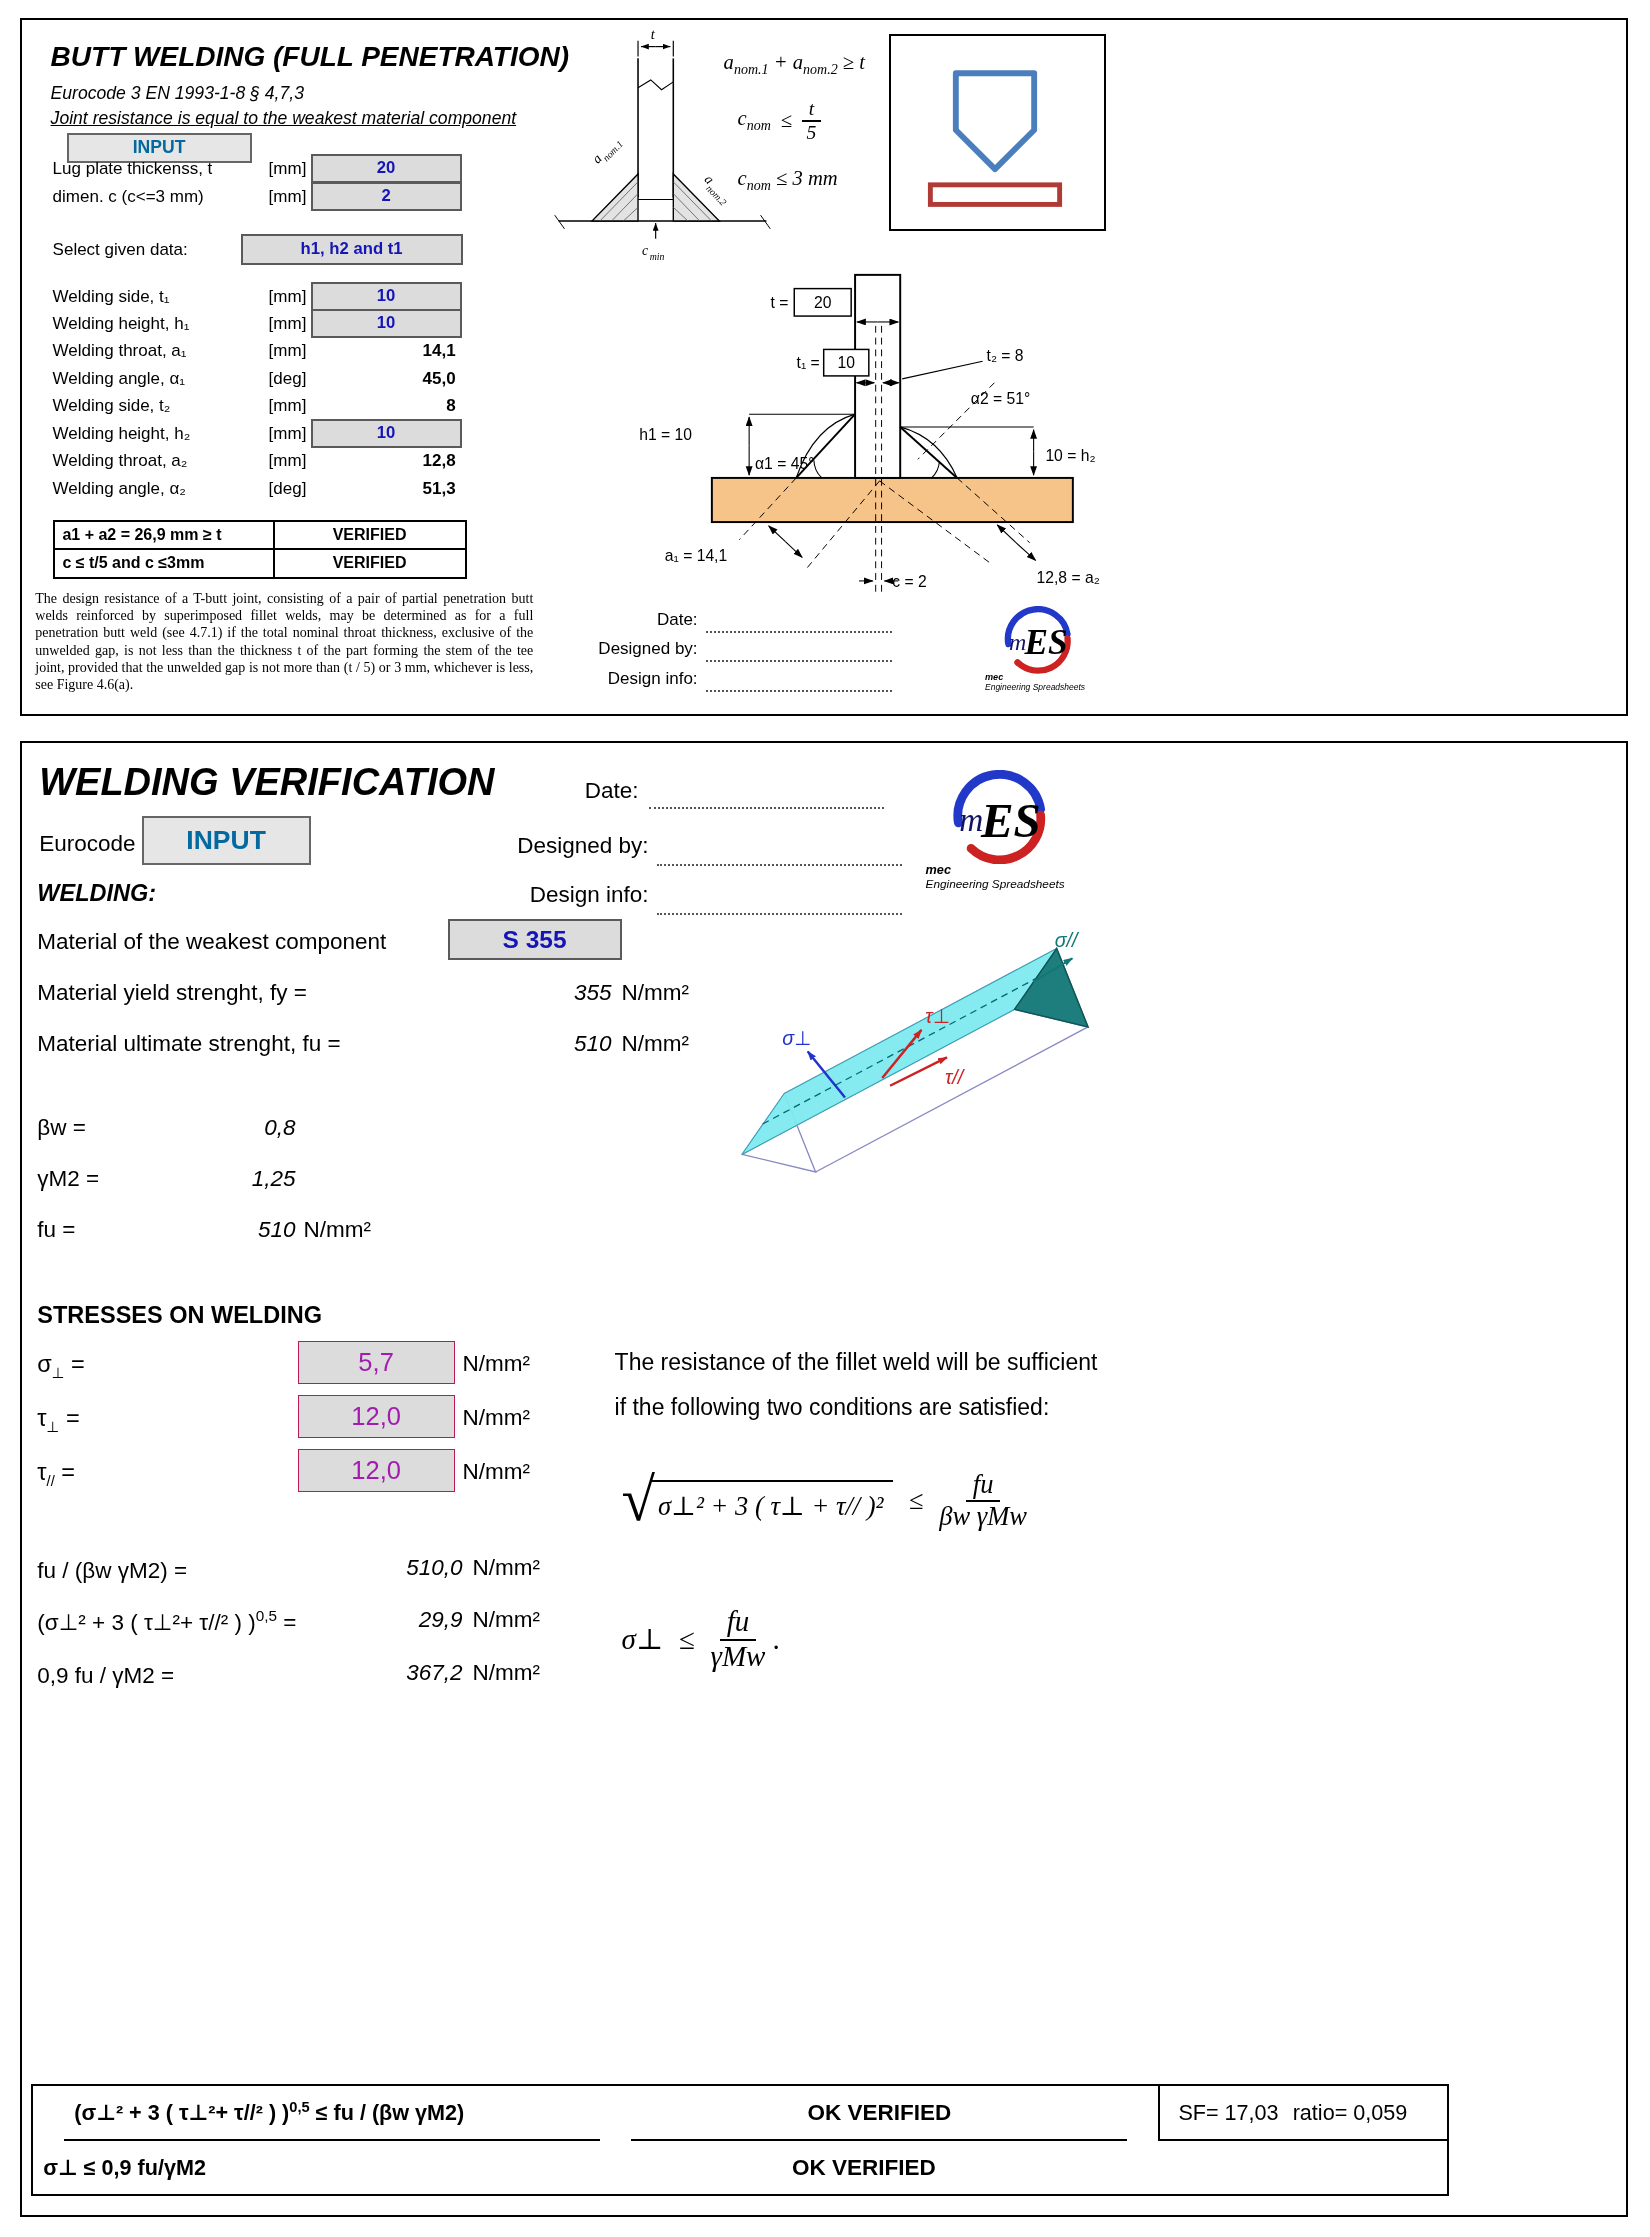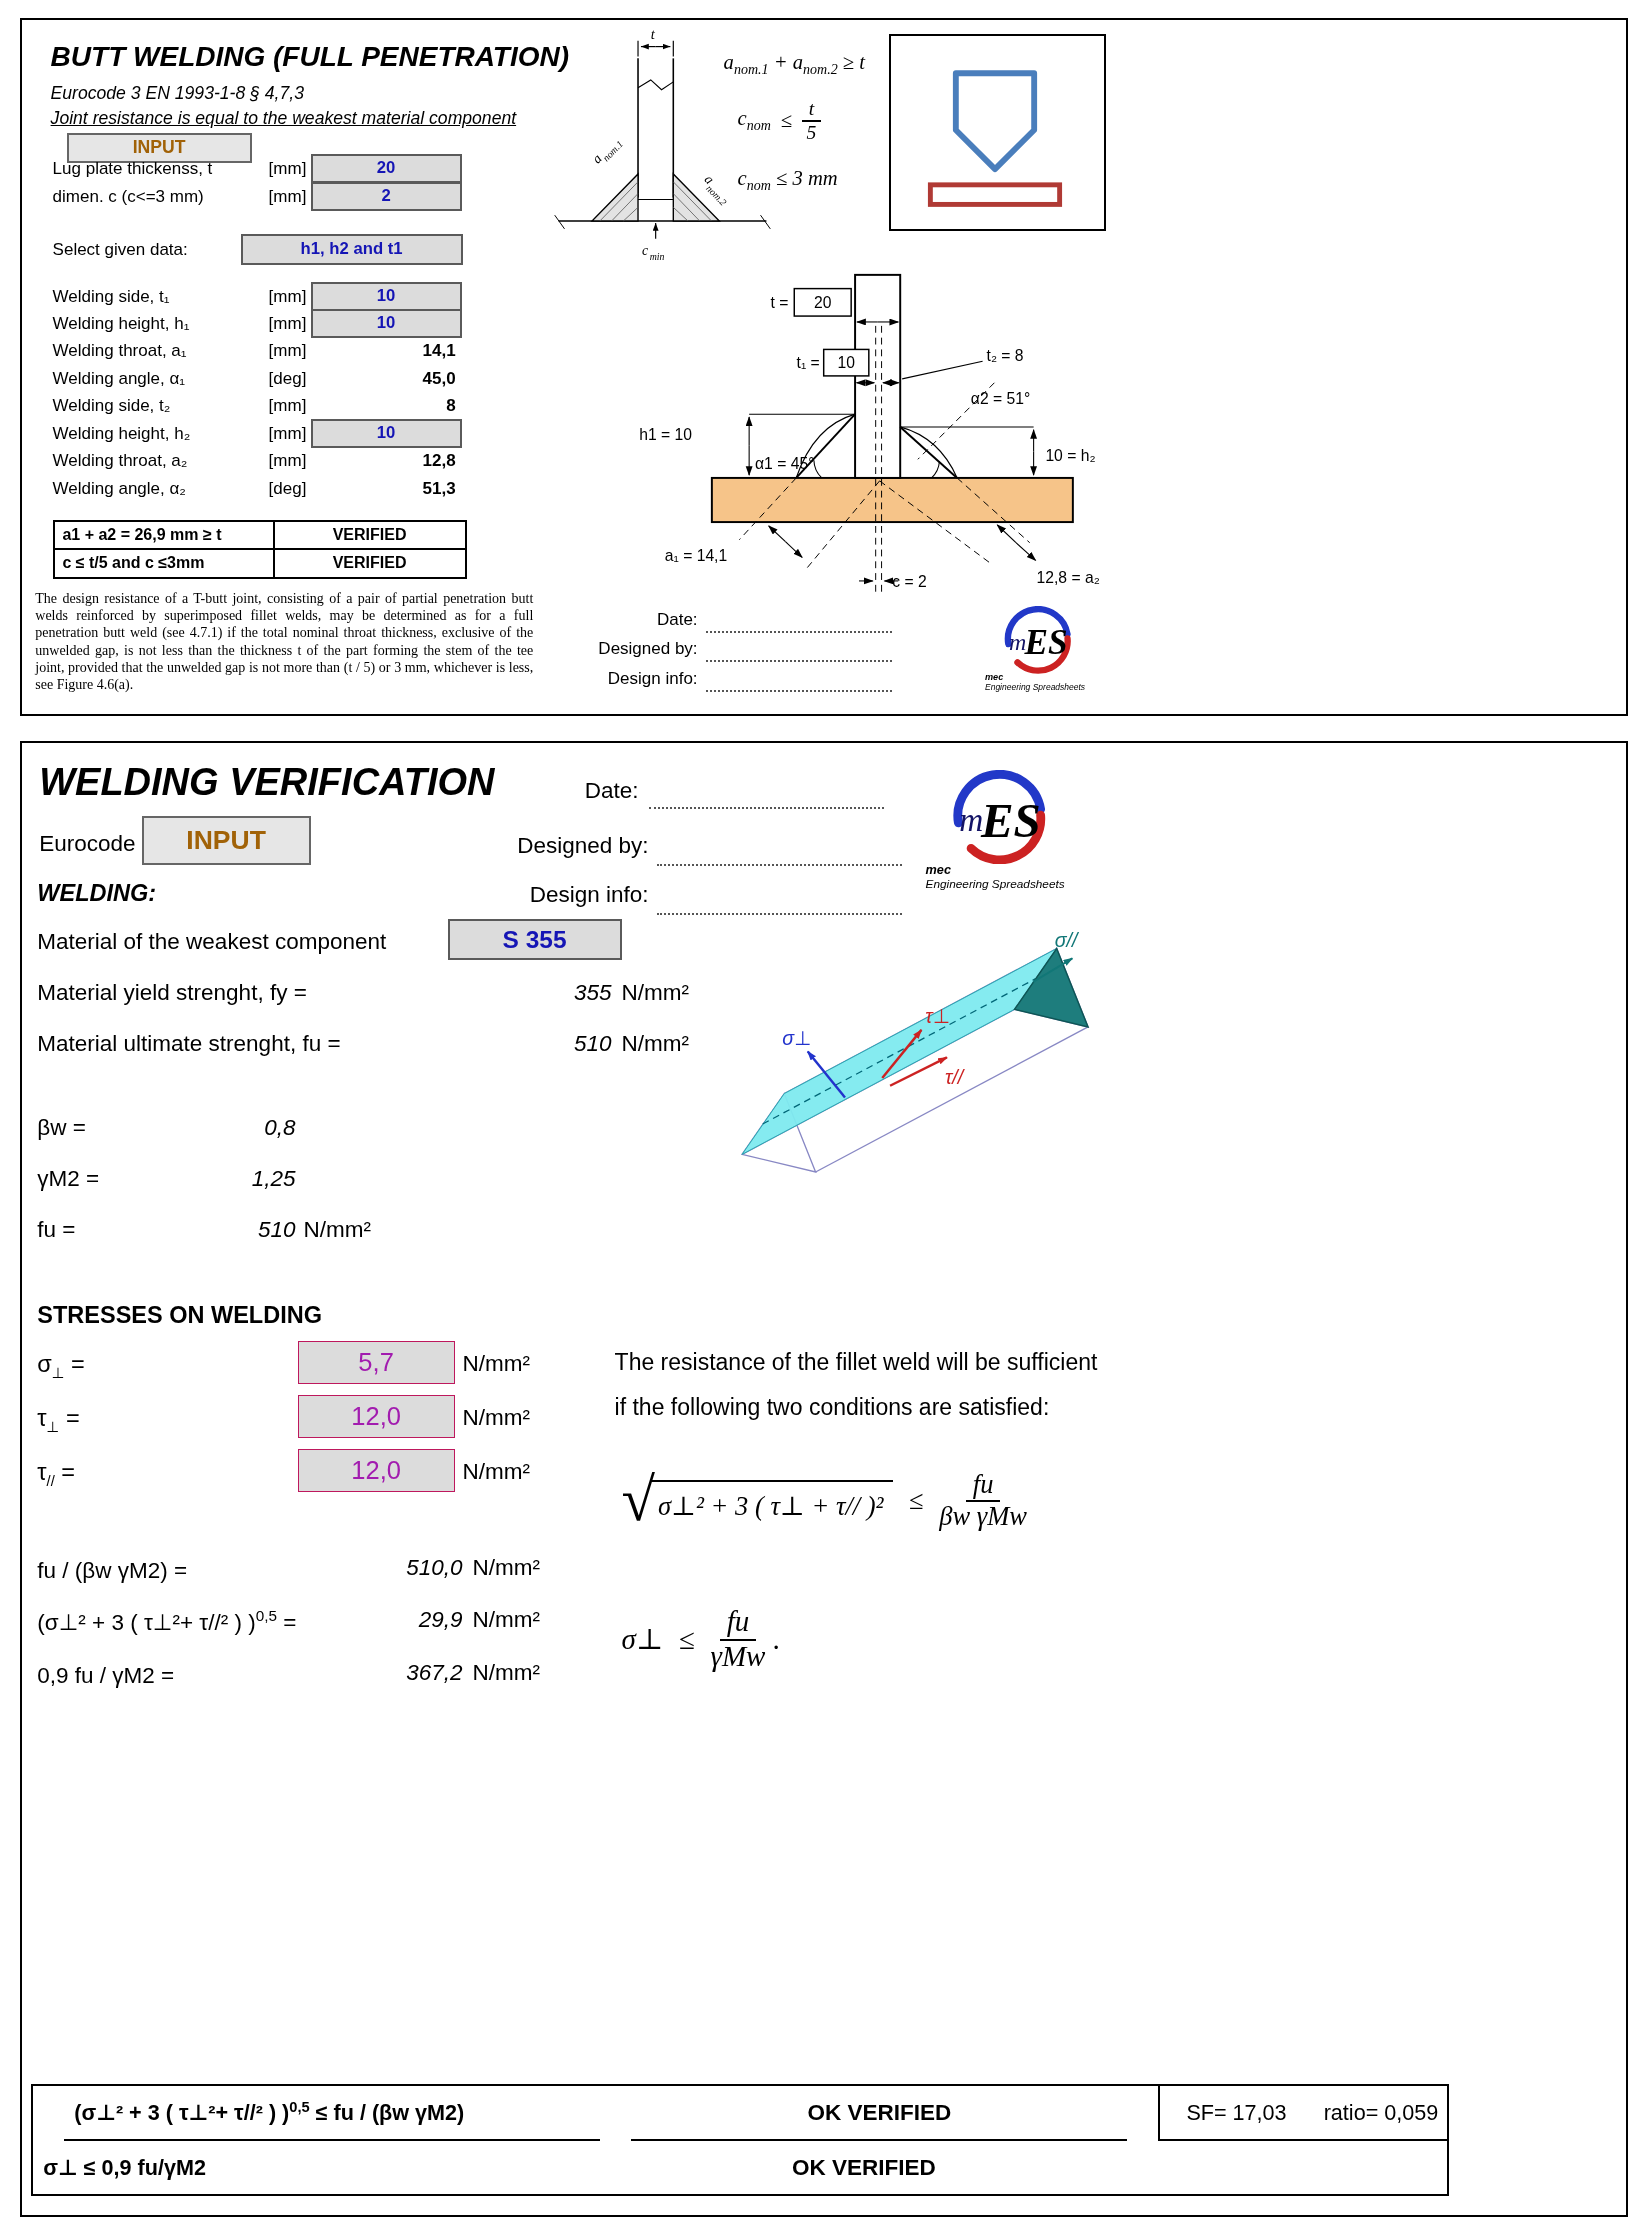--- a/index.html
+++ b/index.html
@@ -8,21 +8,21 @@
   .panel{position:absolute;background:#fff;border:2.9px solid #000;}
   #panel1{left:19.6px;top:17.6px;width:1604px;height:694px;}
   #panel2{left:19.6px;top:741px;width:1604px;height:1472px;}
   .abs{position:absolute;}
   .it{font-style:italic;}
   .b{font-weight:bold;}
   .sf{font-family:"Liberation Serif","DejaVu Serif",serif;}
   .cell{position:absolute;display:flex;align-items:center;justify-content:center;
         background:#DCDCDC;border:2px solid #5a5a5a;color:#1515B5;font-weight:bold;font-size:16.7px;}
   .btn{position:absolute;display:flex;align-items:center;justify-content:center;
-       background:#E6E6E6;border:2px solid #666;color:#a16207;font-weight:bold;}
+       background:#E6E6E6;border:2px solid #666;color:#0369a1;font-weight:bold;}
   .lbl{position:absolute;font-size:17px;white-space:nowrap;}
   .unit{position:absolute;font-size:17px;}
   .pval{position:absolute;font-weight:bold;text-align:right;font-size:17px;}
   .dots{position:absolute;border-bottom:2px dotted #555;}
   .p1-title{position:absolute;left:29px;top:21.6px;font-size:28px;font-weight:bold;font-style:italic;}
   .p1-sub{position:absolute;left:29px;top:63px;font-size:17.6px;font-style:italic;}
   .p1-note{position:absolute;left:29px;top:88px;font-size:17.6px;font-style:italic;text-decoration:underline;}
   .cktab{position:absolute;left:31px;top:500px;border:2px solid #000;display:grid;grid-template-columns:218px 192px;}
   .ckc{height:26.5px;display:flex;align-items:center;font-weight:bold;font-size:16px;}
   .ckl{padding-left:7.8px;}
@@ -38,21 +38,21 @@
   .v2{position:absolute;font-size:22.5px;text-align:right;white-space:nowrap;font-style:italic;}
   .p2-title{position:absolute;left:17.6px;top:17.6px;font-size:38px;font-weight:bold;font-style:italic;}
   .slab{position:absolute;font-size:23.5px;}
   .slab sub{font-size:14.7px;}
   .scell{position:absolute;left:276px;width:155px;height:41px;display:flex;align-items:center;justify-content:center;
          background:#DCDCDC;border:1px solid #be185d;color:#a21caf;font-weight:normal;font-size:25.5px;}
   .vtab{position:absolute;left:9.8px;top:1341px;border:2px solid #000;display:grid;grid-template-columns:567px 527px 320px;}
   .vc{height:53px;display:flex;align-items:center;font-size:21.6px;}
   .vc1{padding-left:9.8px;font-weight:bold;}
   .vc2{justify-content:center;font-weight:bold;font-size:22.5px;}
-  .vc3{border-left:2px solid #000;padding-left:26px;gap:37px;text-align:center;}
+  .vc3{border-left:2px solid #000;padding-left:18px;gap:14px;text-align:center;}
   .vbb{border-bottom:2px solid #000;margin-left:31px;}
   .fform{position:absolute;display:flex;align-items:center;font-style:italic;font-size:26.5px;
          font-family:"Liberation Serif","DejaVu Serif",serif;}
   .rad{font-size:61px;font-style:normal;line-height:0.9;margin-right:-4.9px;}
   .radicand{border-top:2.5px solid #000;padding:7.8px 9.8px 0 7.8px;white-space:nowrap;}
   .rel{margin:0 15.7px;}
   .logo-mec{font-style:italic;font-weight:bold;font-size:12.7px;margin-top:-5.9px;}
   .logo-tag{font-style:italic;font-size:11.8px;}
 </style>
 </head>

